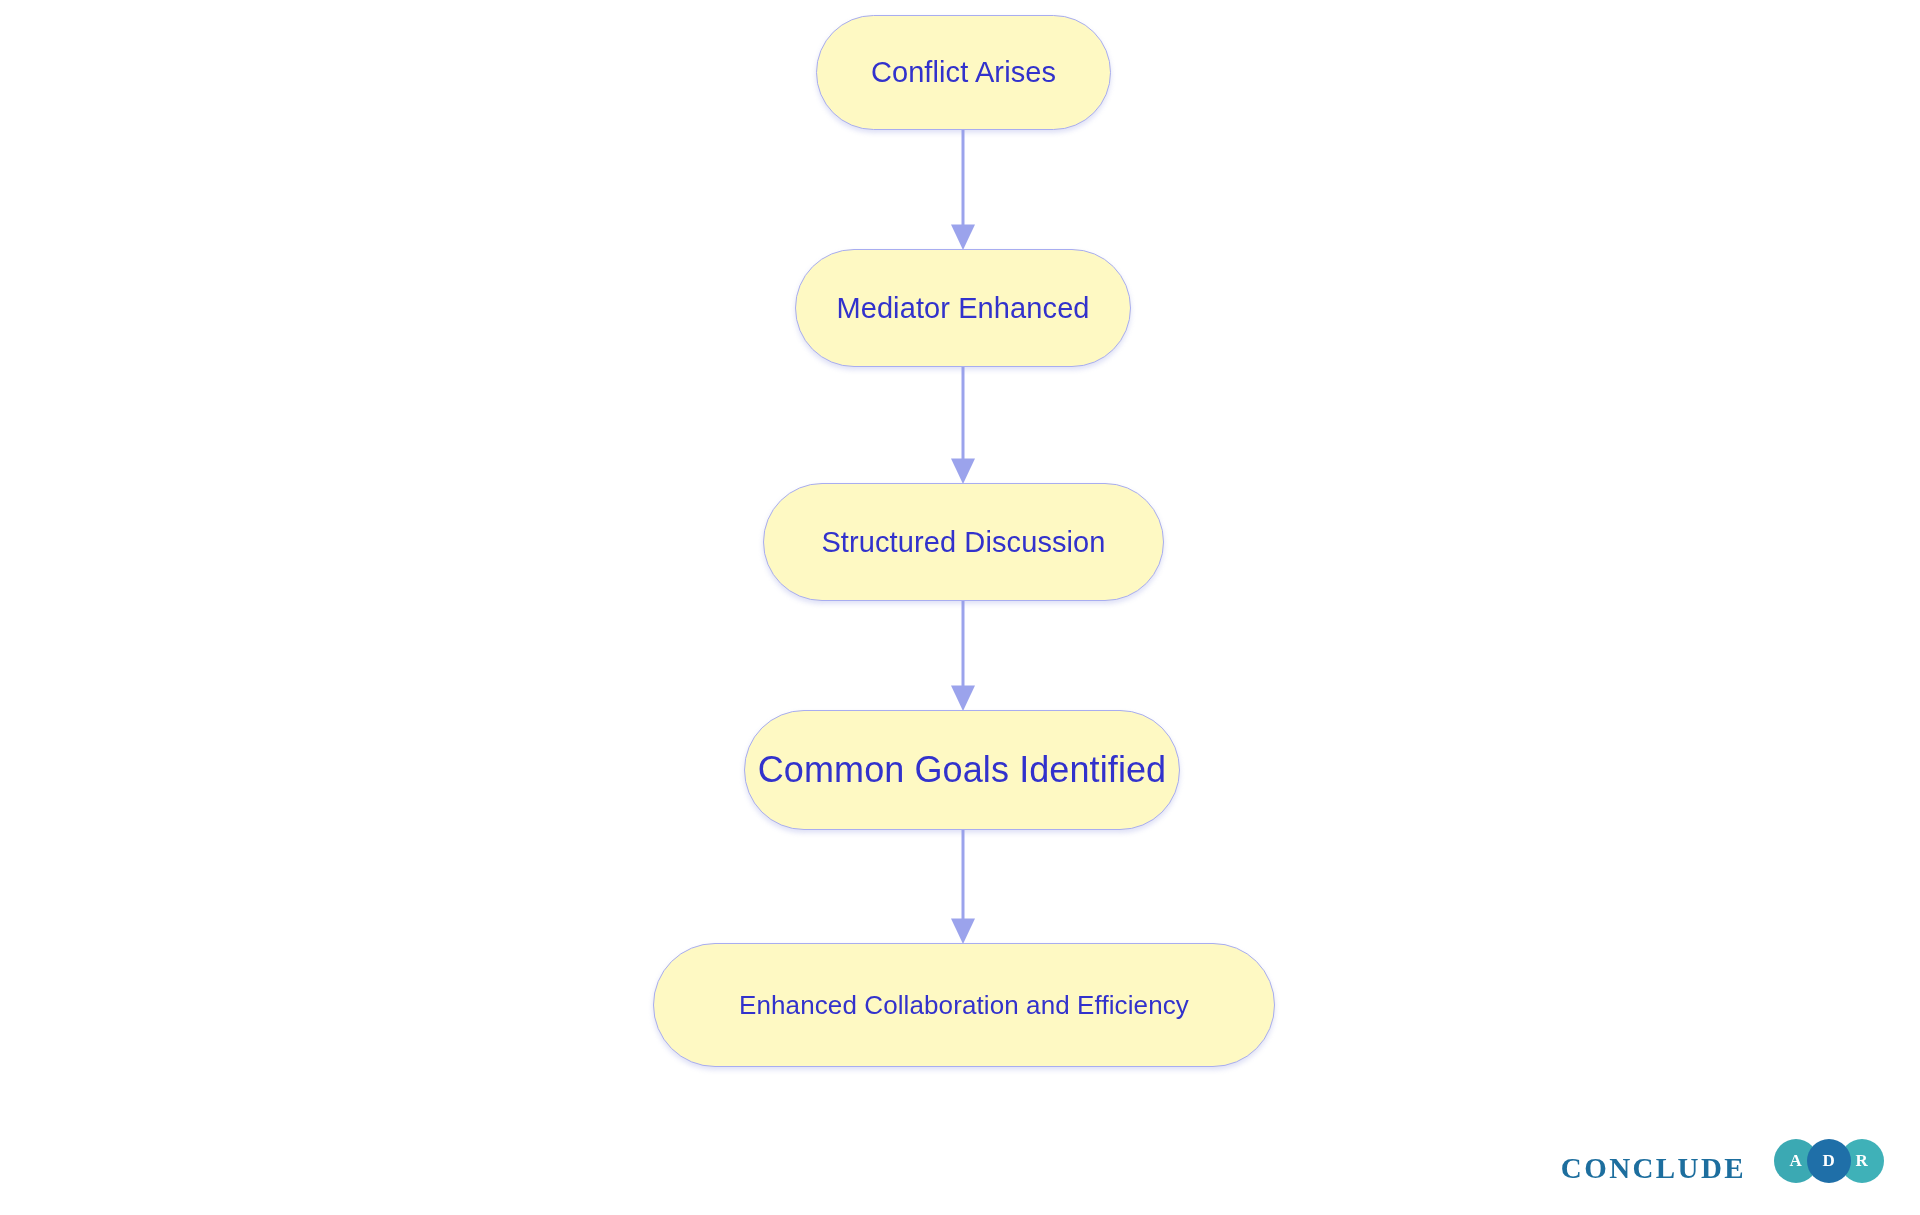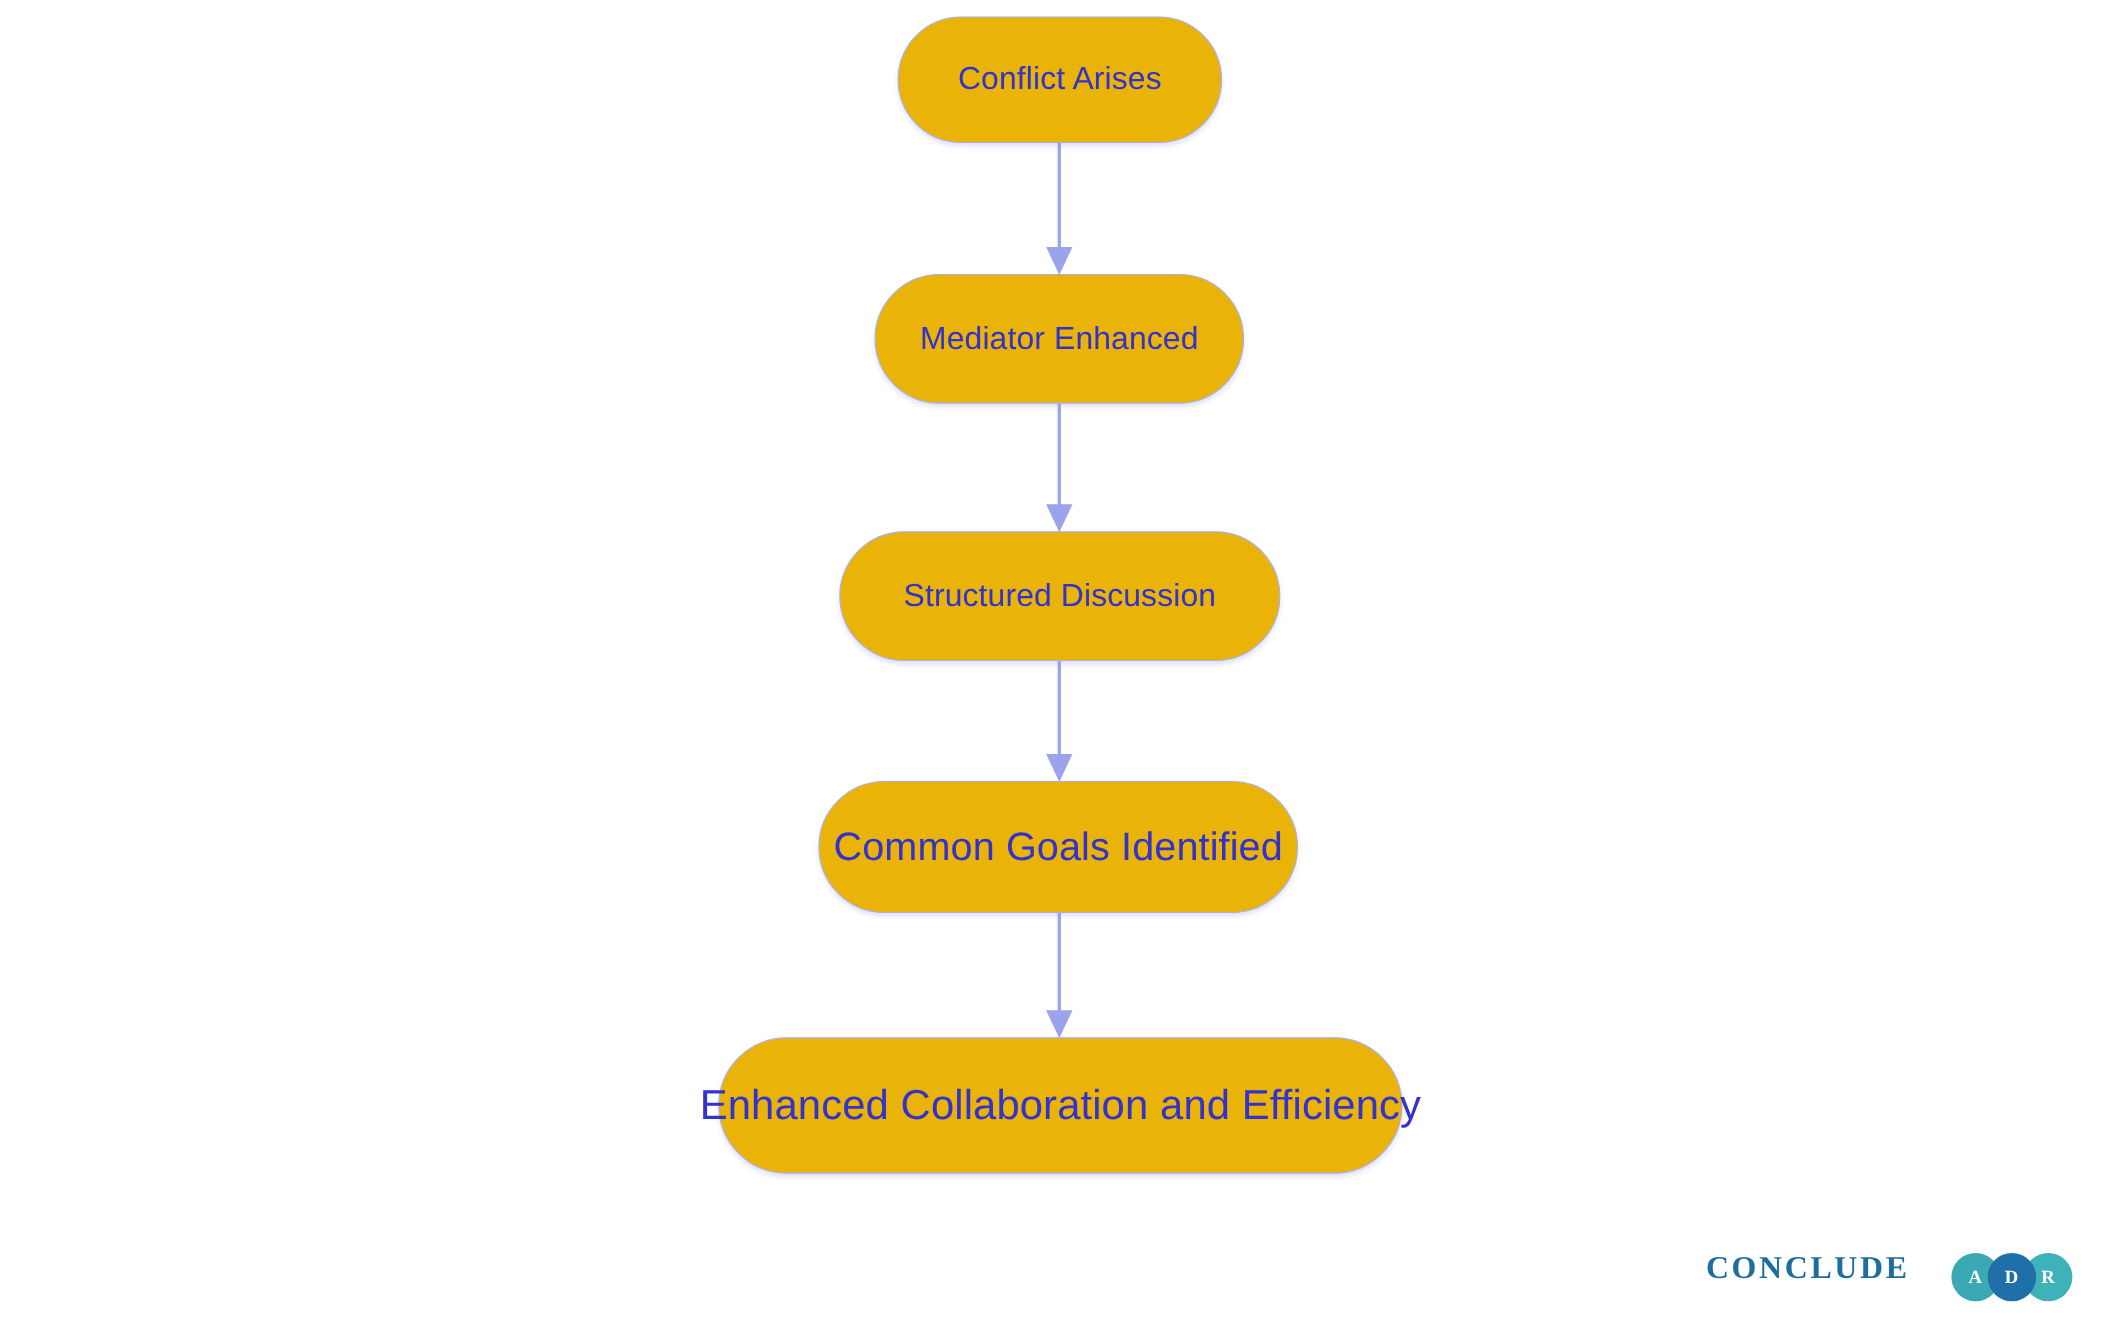--- a/index.html
+++ b/index.html
@@ -22,21 +22,21 @@
     width: 1920px;
     height: 1215px;
   }
 
   .flow-node {
     position: absolute;
     box-sizing: border-box;
     display: flex;
     align-items: center;
     justify-content: center;
-    background: #eab308;
+    background: #fef9c3;
     border: 1.5px solid #a8adf0;
     border-radius: 999px;
     box-shadow: 0 3px 5px rgba(150,155,225,0.30);
     color: #3232cc;
     font-family: "Liberation Sans", sans-serif;
     font-weight: 400;
     letter-spacing: 0.1px;
     white-space: nowrap;
   }
 
@@ -52,38 +52,38 @@
   #node-1 { left: 795px; top: 249px;  width: 336px; height: 118px; }
   #node-1 .node-label { font-size: 29px; }
 
   #node-2 { left: 763px; top: 483px;  width: 401px; height: 118px; justify-content: center; }
   #node-2 .node-label { font-size: 29px; }
 
   #node-3 { left: 744px; top: 710px;  width: 436px; height: 120px; }
   #node-3 .node-label { font-size: 36px; }
 
   #node-4 { left: 653px; top: 943px;  width: 622px; height: 124px; }
-  #node-4 .node-label { font-size: 38px; }
+  #node-4 .node-label { font-size: 26px; }
 
   
   .flow-edge {
     position: absolute;
     left: 0;
     top: 0;
     pointer-events: none;
   }
 
   
   #brand-logo {
     position: absolute;
     right: 28px;
     bottom: 32px;
     display: flex;
-    align-items: flex-start;
-    gap: 38px;
+    align-items: flex-end;
+    gap: 28px;
   }
   #brand-wordmark {
     font-family: "Liberation Serif", serif;
     font-size: 29px;
     font-weight: 700;
     letter-spacing: 2.4px;
     color: #1d6e9e;
     line-height: 1;
   }
   #brand-circles {

